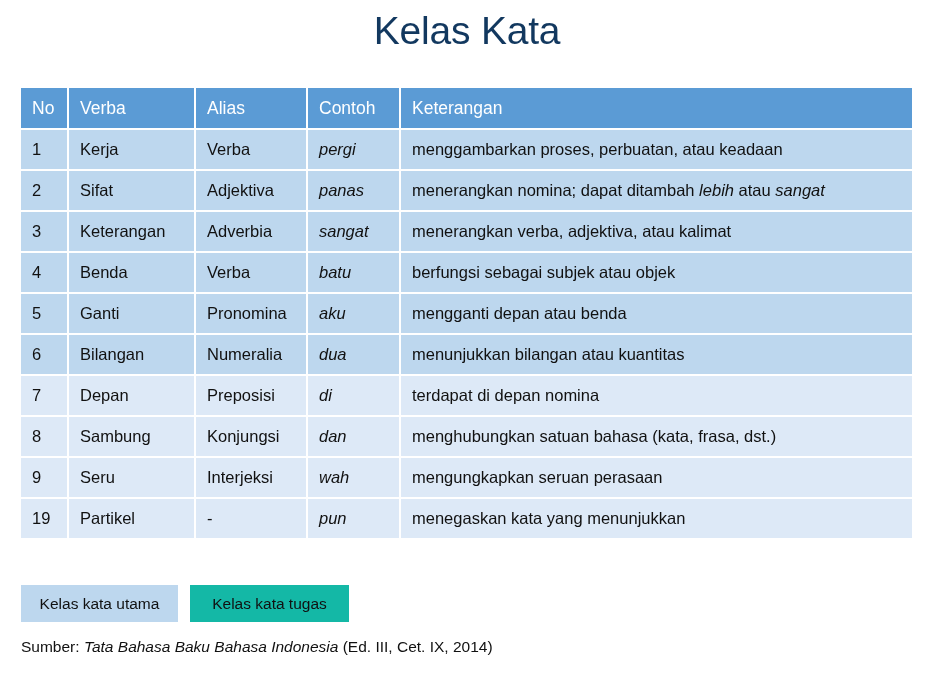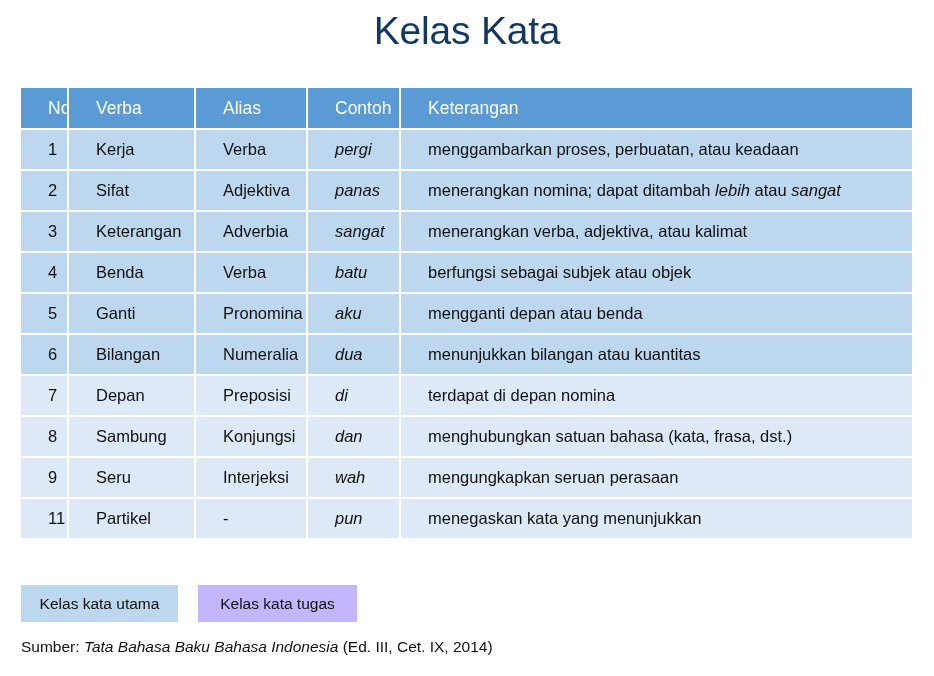--- a/index.html
+++ b/index.html
@@ -42,21 +42,21 @@
     color: #111111;
   }
   .kelas-table col.c-no     { width: 47px; }
   .kelas-table col.c-kata   { width: 127px; }
   .kelas-table col.c-alias  { width: 112px; }
   .kelas-table col.c-contoh { width: 93px; }
   .kelas-table col.c-ket    { width: 512px; }
 
   .kelas-table th,
   .kelas-table td {
-    padding: 0 0 0 27px;
+    padding: 0 0 0 11px;
     height: 39px;
     vertical-align: middle;
     text-align: left;
     border-right: 2px solid #ffffff;
     border-bottom: 2px solid #ffffff;
     overflow: hidden;
     white-space: nowrap;
   }
   .kelas-table th:last-child,
   .kelas-table td:last-child {
@@ -84,39 +84,39 @@
   .ket-cell i {
     font-style: italic;
   }
 
   .legend {
     position: absolute;
     left: 21px;
     top: 585px;
     display: flex;
     align-items: flex-start;
-    gap: 20px;
   }
   .legend-item {
     height: 37px;
     line-height: 37px;
     font-size: 15.5px;
     color: #111111;
     text-align: center;
     box-sizing: border-box;
     padding: 0 18px;
     white-space: nowrap;
   }
   .legend-item.utama {
     background: #bdd7ee;
     min-width: 157px;
   }
   .legend-item.tugas {
-    background: #c4b5fd;
+    background: #14b8a6;
     min-width: 159px;
+    margin-left: 12px;
   }
 
   .source {
     position: absolute;
     left: 21px;
     top: 638px;
     font-size: 15.5px;
     color: #111111;
     white-space: nowrap;
     text-align: center;
@@ -207,21 +207,21 @@
           <td class="ket-cell">menghubungkan satuan bahasa (kata, frasa, dst.)</td>
         </tr>
         <tr class="tugas">
           <td>9</td>
           <td>Seru</td>
           <td>Interjeksi</td>
           <td class="contoh-cell">wah</td>
           <td class="ket-cell">mengungkapkan seruan perasaan</td>
         </tr>
         <tr class="tugas">
-          <td>11</td>
+          <td>19</td>
           <td>Partikel</td>
           <td>-</td>
           <td class="contoh-cell">pun</td>
           <td class="ket-cell">menegaskan kata yang menunjukkan</td>
         </tr>
       </tbody>
   </table>
 
   <div class="legend">
     <div class="legend-item utama">Kelas kata utama</div>

